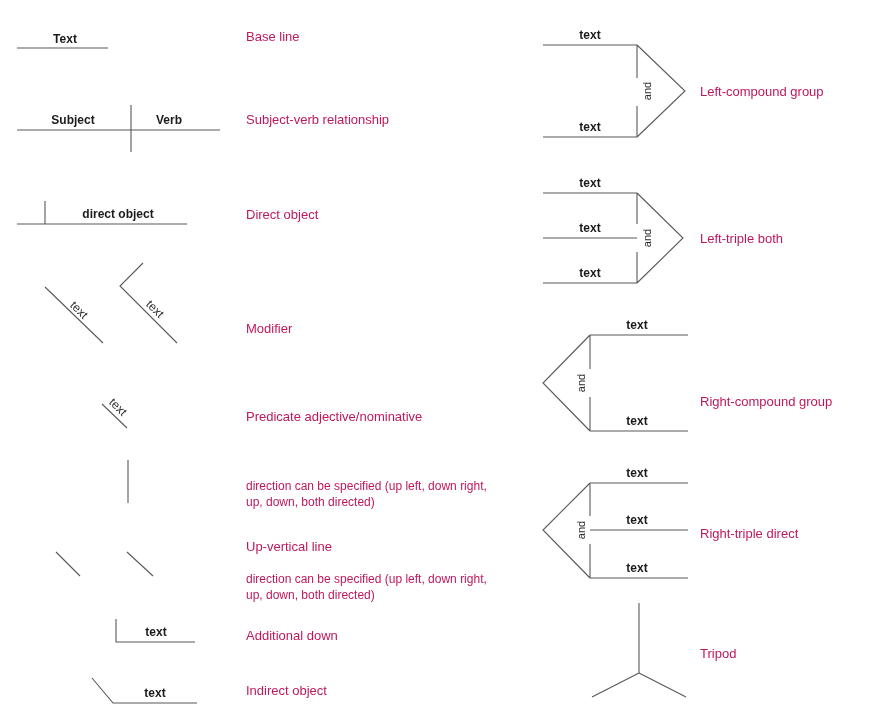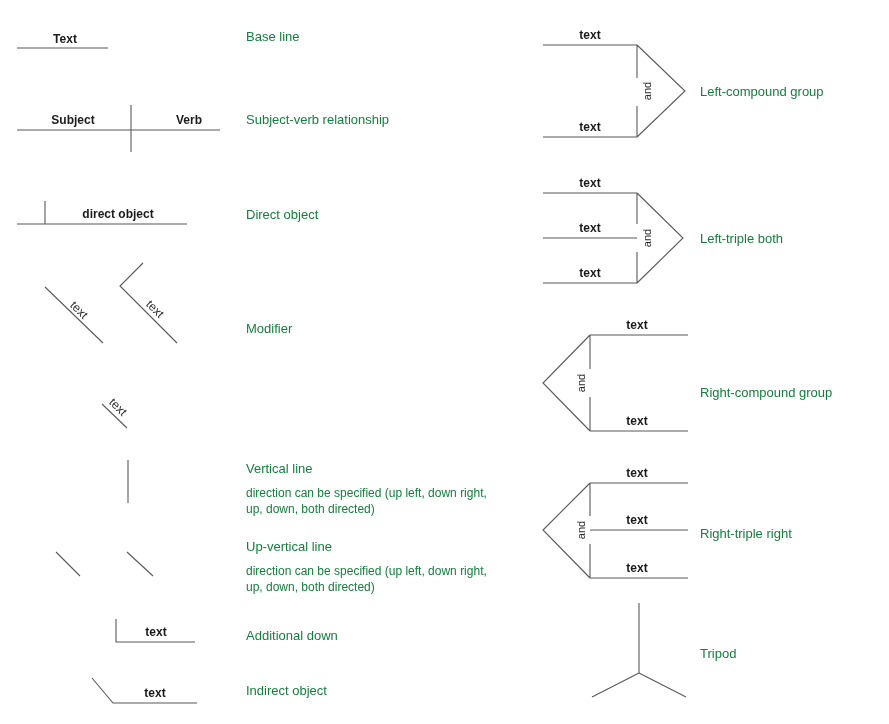--- a/index.html
+++ b/index.html
@@ -30,26 +30,26 @@
   
   .and {
     position:absolute;
     font-size:11px; font-weight:normal; color:#2a2a2a;
     transform:translate(-50%,-50%) rotate(-90deg);
     white-space:nowrap;
   }
   
   .lbl {
     position:absolute;
-    font-size:13px; color:#15803d;
+    font-size:13px; color:#be185d;
     white-space:nowrap;
   }
   .desc {
     font-size:12px; line-height:1.35;
-    width:245px; margin-top:9px;
+    width:245px; margin-top:17px;
     white-space:normal;
   }
 </style>
 </head>
 <body>
 
 <div class="canvas">
 
   <svg class="lines" width="889" height="724" viewBox="0 0 889 724">
 
@@ -66,21 +66,21 @@
 
     <path d="M543 45 H637 M543 137 H637 M637 45 L685 91 L637 137 M637 45 V78 M637 106 V137"></path>
     <path d="M543 193 H637 M543 238 H637 M543 283 H637 M637 193 L683 238 L637 283 M637 193 V224 M637 252 V283"></path>
     <path d="M590 335 H688 M590 431 H688 M590 335 L543 383 L590 431 M590 335 V369 M590 397 V431"></path>
     <path d="M590 483 H688 M590 530 H688 M590 578 H688 M590 483 L543 530 L590 578 M590 483 V516 M590 544 V578"></path>
     <path d="M639 603 V673 M639 673 L592 697 M639 673 L686 697"></path>
   </svg>
 
   <span class="st" style="left:65px;top:46px">Text</span>
   <span class="st" style="left:73px;top:127px">Subject</span>
-  <span class="st" style="left:189px;top:127px">Verb</span>
+  <span class="st" style="left:169px;top:127px">Verb</span>
   <span class="st" style="left:118px;top:221px">direct object</span>
   <span class="rt" style="left:79px;top:310px">text</span>
   <span class="rt" style="left:155px;top:309px">text</span>
   <span class="rt" style="left:118px;top:407px">text</span>
   <span class="st" style="left:156px;top:639px">text</span>
   <span class="st" style="left:155px;top:700px">text</span>
 
   <span class="st" style="left:590px;top:42px">text</span>
   <span class="st" style="left:590px;top:134px">text</span>
   <span class="and" style="left:647px;top:91px">and</span>
@@ -96,33 +96,33 @@
 
   <span class="st" style="left:637px;top:480px">text</span>
   <span class="st" style="left:637px;top:527px">text</span>
   <span class="st" style="left:637px;top:575px">text</span>
   <span class="and" style="left:581px;top:530px">and</span>
 
   <div class="lbl" style="left:246px;top:29px">Base line</div>
   <div class="lbl" style="left:246px;top:112px">Subject-verb relationship</div>
   <div class="lbl" style="left:246px;top:207px">Direct object</div>
   <div class="lbl" style="left:246px;top:321px">Modifier</div>
+  <div class="lbl" style="left:246px;top:409px">Predicate adjective/nominative</div>
 
   <div class="lbl" style="left:246px;top:461px">
-    <div>Vertical line</div>
     <div class="desc">direction can be specified (up left, down right, up, down, both directed)</div>
   </div>
 
   <div class="lbl" style="left:246px;top:539px">
     <div>Up-vertical line</div>
     <div class="desc">direction can be specified (up left, down right, up, down, both directed)</div>
   </div>
 
   <div class="lbl" style="left:246px;top:628px">Additional down</div>
   <div class="lbl" style="left:246px;top:683px">Indirect object</div>
 
   <div class="lbl" style="left:700px;top:84px">Left-compound group</div>
   <div class="lbl" style="left:700px;top:231px">Left-triple both</div>
-  <div class="lbl" style="left:700px;top:385px">Right-compound group</div>
-  <div class="lbl" style="left:700px;top:526px">Right-triple right</div>
+  <div class="lbl" style="left:700px;top:394px">Right-compound group</div>
+  <div class="lbl" style="left:700px;top:526px">Right-triple direct</div>
   <div class="lbl" style="left:700px;top:646px">Tripod</div>
 
 </div>
 
 </body></html>

